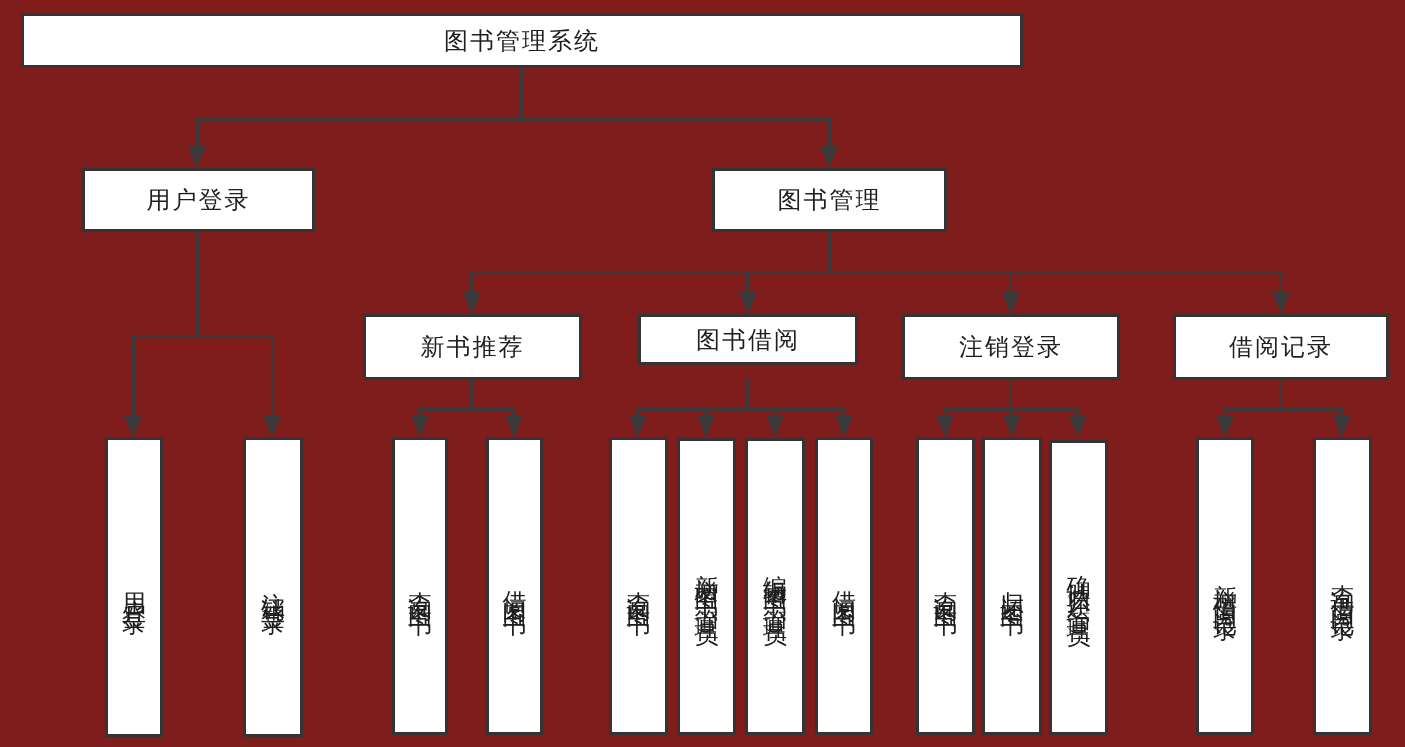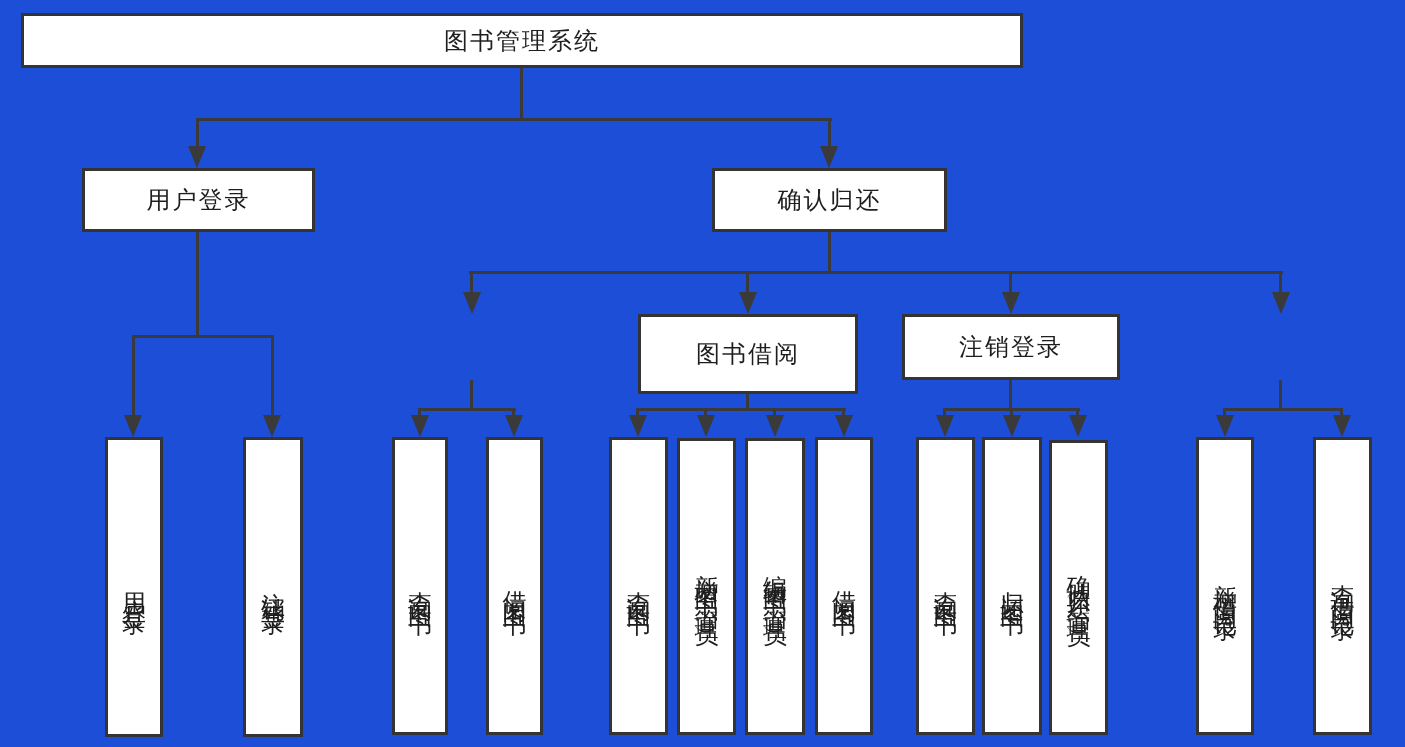--- a/index.html
+++ b/index.html
@@ -1,17 +1,17 @@
 <!DOCTYPE html>
 <html><head>
 <meta charset="utf-8">
 <style>
   html,body{margin:0;padding:0;background:#ffffff;}
   .canvas{
-    position:relative;width:1405px;height:747px;background:#1d4ed8;overflow:hidden;
+    position:relative;width:1405px;height:747px;background:#7f1d1d;overflow:hidden;
     font-family:"Liberation Sans","DejaVu Sans",sans-serif;color:#1e1e1e;
   }
   .hbox{
     position:absolute;box-sizing:border-box;background:#ffffff;border:3px solid #343434;
     display:flex;align-items:center;justify-content:center;
     font-size:24px;letter-spacing:2px;color:#1e1e1e;z-index:3;
   }
   .vbox{
     position:absolute;box-sizing:border-box;background:#ffffff;border:3px solid #343434;
     writing-mode:vertical-rl;text-orientation:mixed;
@@ -43,46 +43,52 @@
   <div class="hline" style="left:196px;top:118px;width:636px;"></div>
   <div class="vline" style="left:196px;top:118px;height:34px;"></div>
   <div class="arrow" style="left:188px;top:146px;"></div>
   <div class="vline" style="left:828px;top:118px;height:34px;"></div>
   <div class="arrow" style="left:820px;top:146px;"></div>
 
   <div class="hbox" style="left:82px;top:168px;width:233px;height:64px;">
     <span>用户登录</span>
   </div>
   <div class="hbox" style="left:712px;top:168px;width:235px;height:64px;">
-    <span>确认归还</span>
+    <span>图书管理</span>
   </div>
 
   <div class="vline" style="left:196px;top:232px;height:106px;"></div>
   <div class="hline" style="left:132px;top:335px;width:142px;"></div>
   <div class="vline" style="left:132px;top:335px;height:82px;"></div>
   <div class="arrow" style="left:124px;top:415px;"></div>
   <div class="vline" style="left:271px;top:335px;height:82px;"></div>
   <div class="arrow" style="left:263px;top:415px;"></div>
 
   <div class="vline" style="left:828px;top:232px;height:42px;"></div>
   <div class="hline" style="left:469px;top:271px;width:814px;"></div>
   <div class="vline" style="left:470px;top:271px;height:25px;"></div>
   <div class="arrow" style="left:463px;top:292px;"></div>
   <div class="vline" style="left:746px;top:271px;height:25px;"></div>
   <div class="arrow" style="left:739px;top:292px;"></div>
   <div class="vline" style="left:1009px;top:271px;height:25px;"></div>
   <div class="arrow" style="left:1002px;top:292px;"></div>
   <div class="vline" style="left:1279px;top:271px;height:25px;"></div>
   <div class="arrow" style="left:1272px;top:292px;"></div>
 
-  <div class="hbox" style="left:638px;top:314px;width:220px;height:80px;">
+  <div class="hbox" style="left:363px;top:314px;width:219px;height:66px;">
+    <span>新书推荐</span>
+  </div>
+  <div class="hbox" style="left:638px;top:314px;width:220px;height:51px;">
     <span>图书借阅</span>
   </div>
   <div class="hbox" style="left:902px;top:314px;width:218px;height:66px;">
     <span>注销登录</span>
+  </div>
+  <div class="hbox" style="left:1173px;top:314px;width:216px;height:66px;">
+    <span>借阅记录</span>
   </div>
 
   <div class="vline" style="left:470px;top:380px;height:31px;"></div>
   <div class="hline" style="left:418px;top:408px;width:98px;"></div>
   <div class="vline" style="left:418px;top:408px;height:10px;"></div>
   <div class="arrow" style="left:411px;top:415px;"></div>
   <div class="vline" style="left:512px;top:408px;height:10px;"></div>
   <div class="arrow" style="left:505px;top:415px;"></div>
 
   <div class="vline" style="left:746px;top:380px;height:31px;"></div>

